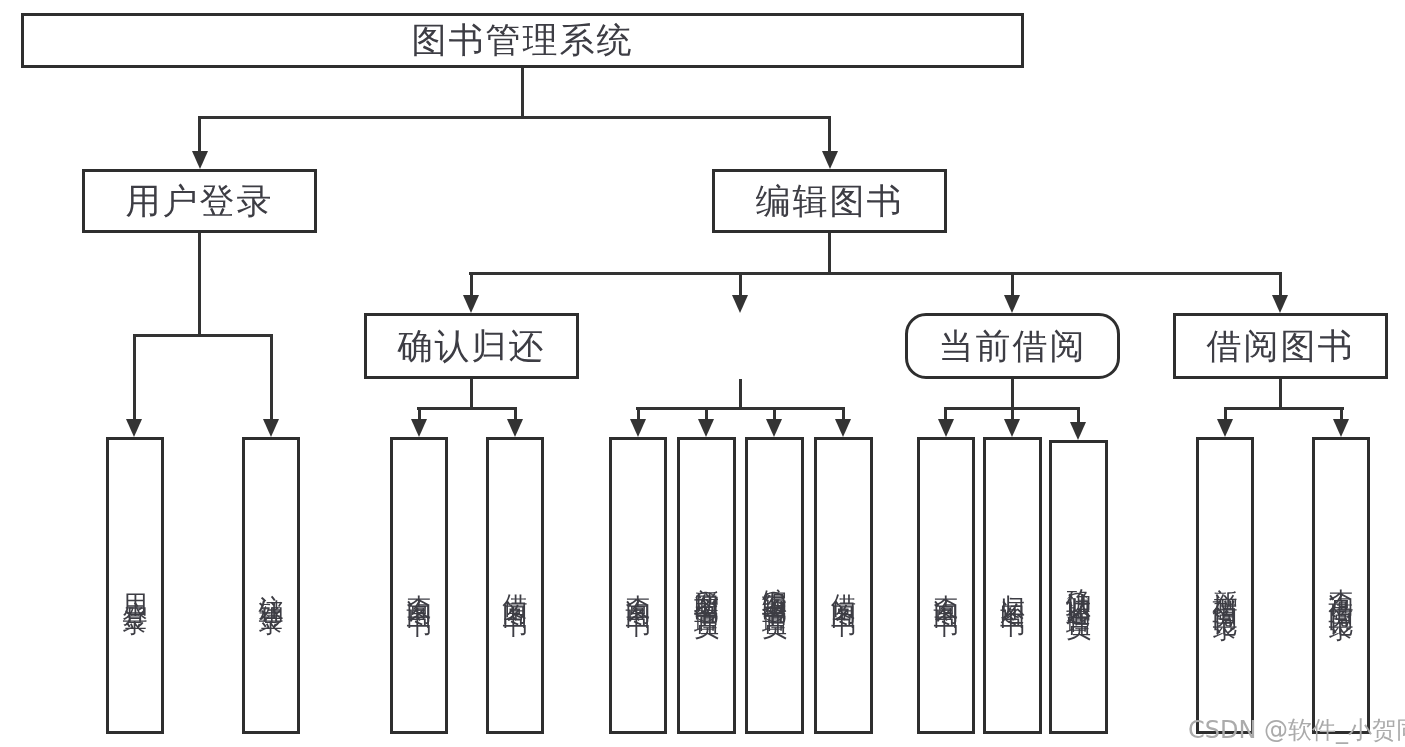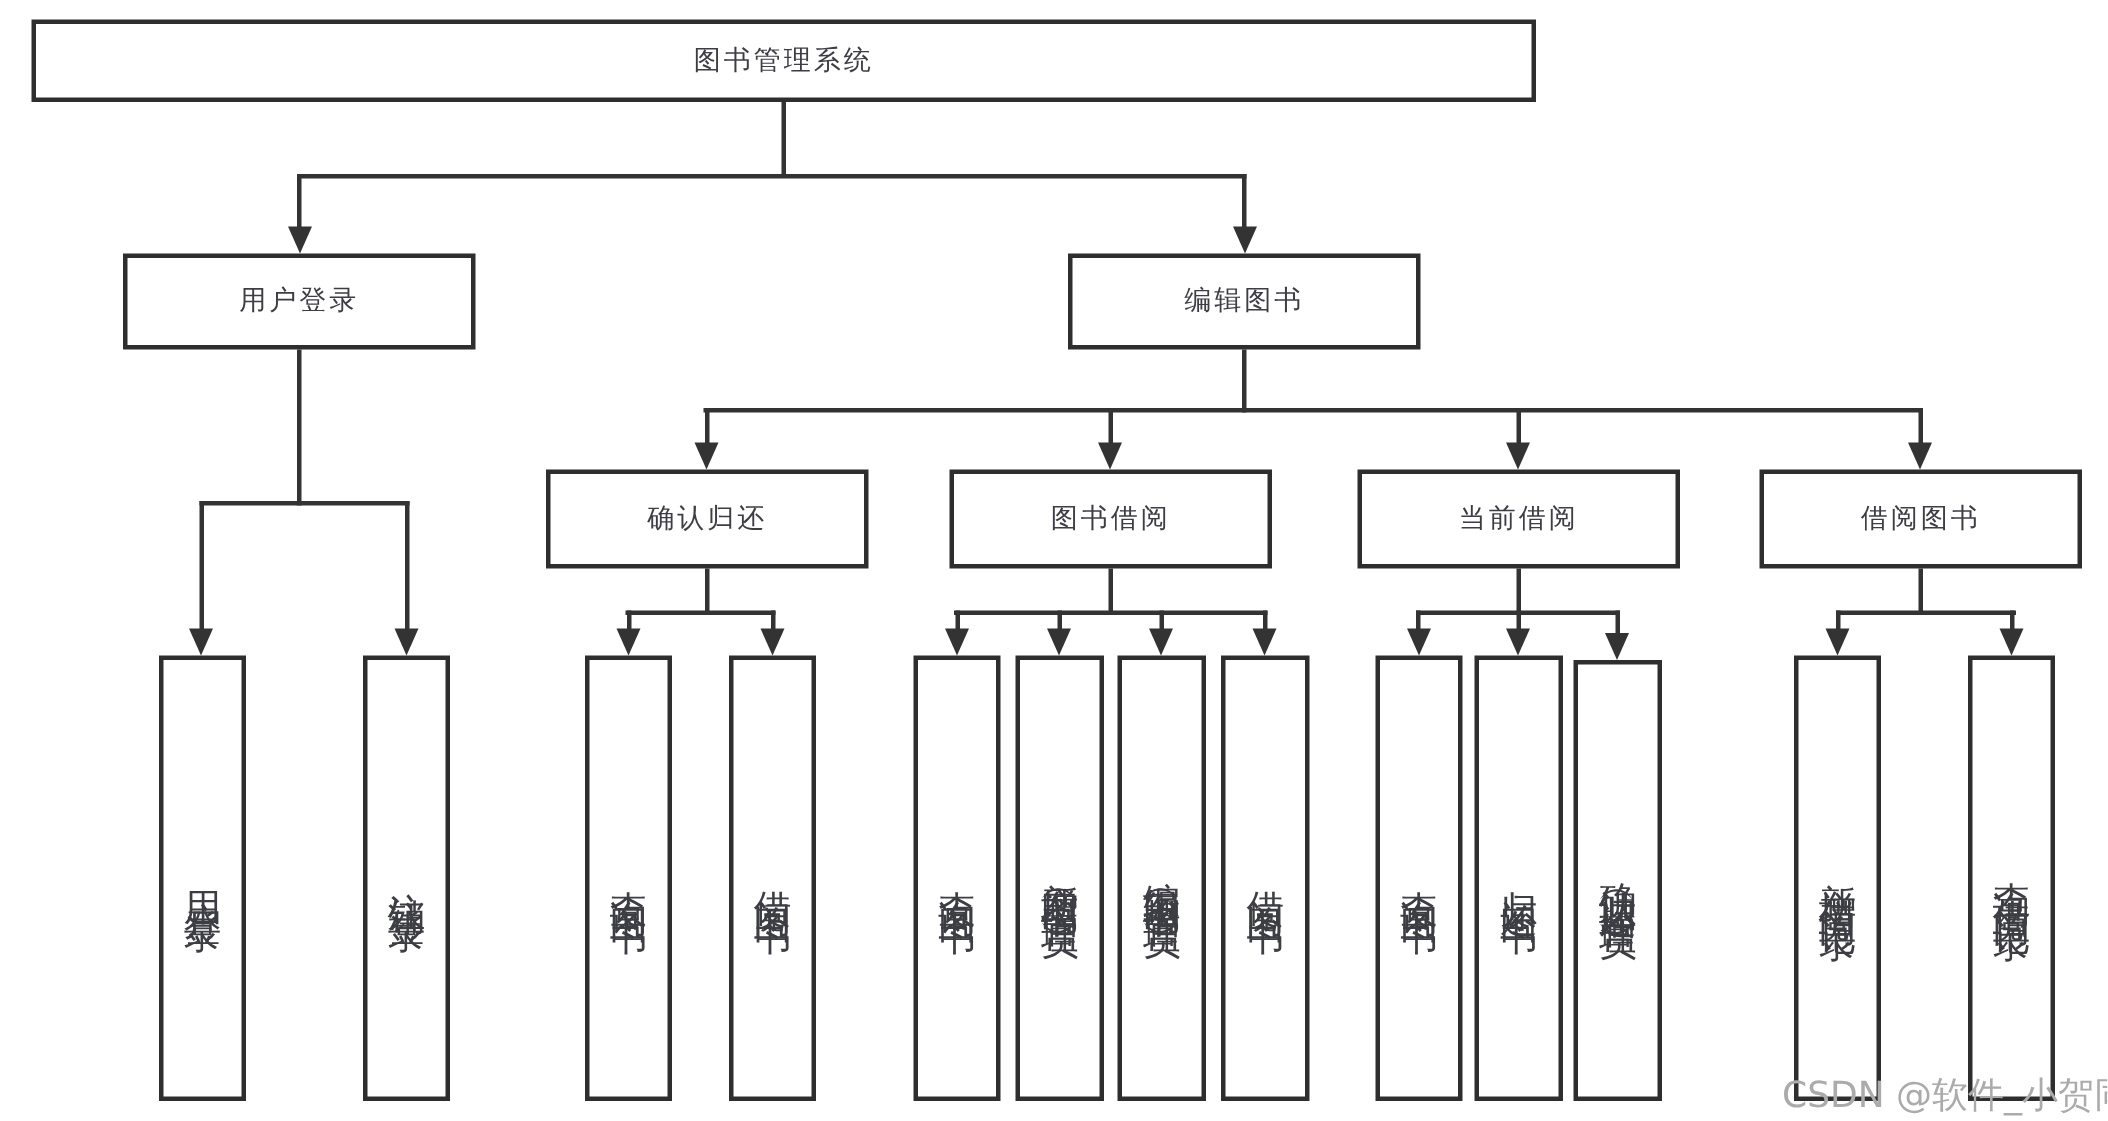--- a/index.html
+++ b/index.html
@@ -9,21 +9,21 @@
     --background:#ffffff;
     --watermark:#ababab;
   }
   html,body{margin:0;padding:0;background:var(--background);}
   body{font-family:"DejaVu Sans","Liberation Sans",sans-serif;}
   #canvas{position:relative;width:1405px;height:747px;background:var(--background);overflow:hidden;}
   .box{
     position:absolute;box-sizing:border-box;
     border:3px solid var(--border);background:#fff;
     display:flex;align-items:center;justify-content:center;
-    color:var(--text);font-size:18px;letter-spacing:2px;line-height:1;
+    color:var(--text);font-size:35px;letter-spacing:2px;line-height:1;
     white-space:nowrap;
   }
   .vbox{
     position:absolute;box-sizing:border-box;
     border:3px solid var(--border);background:#fff;
     display:flex;align-items:center;justify-content:center;
   }
   .vbox span{
     writing-mode:vertical-rl;text-orientation:mixed;
     color:var(--text);font-size:25px;letter-spacing:6px;line-height:1;
@@ -55,25 +55,22 @@
   </div>
 
   <div class="box" style="left:712px;top:169px;width:235px;height:64px;">
     <span>编辑图书</span>
   </div>
 
   <div class="box" style="left:364px;top:313px;width:215px;height:66px;">
     <span>确认归还</span>
   </div>
 
-  <div class="box" style="left:633px;top:313px;width:215px;height:66px;">
-    <span>图书借阅</span>
-  </div>
 
-  <div class="box" style="left:905px;top:313px;width:215px;height:66px;">
+  <div class="box" style="left:905px;top:313px;width:215px;height:66px;border-radius:21px;">
     <span>当前借阅</span>
   </div>
 
   <div class="box" style="left:1173px;top:313px;width:215px;height:66px;">
     <span>借阅图书</span>
   </div>
 
   <div class="vbox" style="left:106px;top:437px;width:58px;height:297px;">
     <span>用户登录</span>
   </div>

